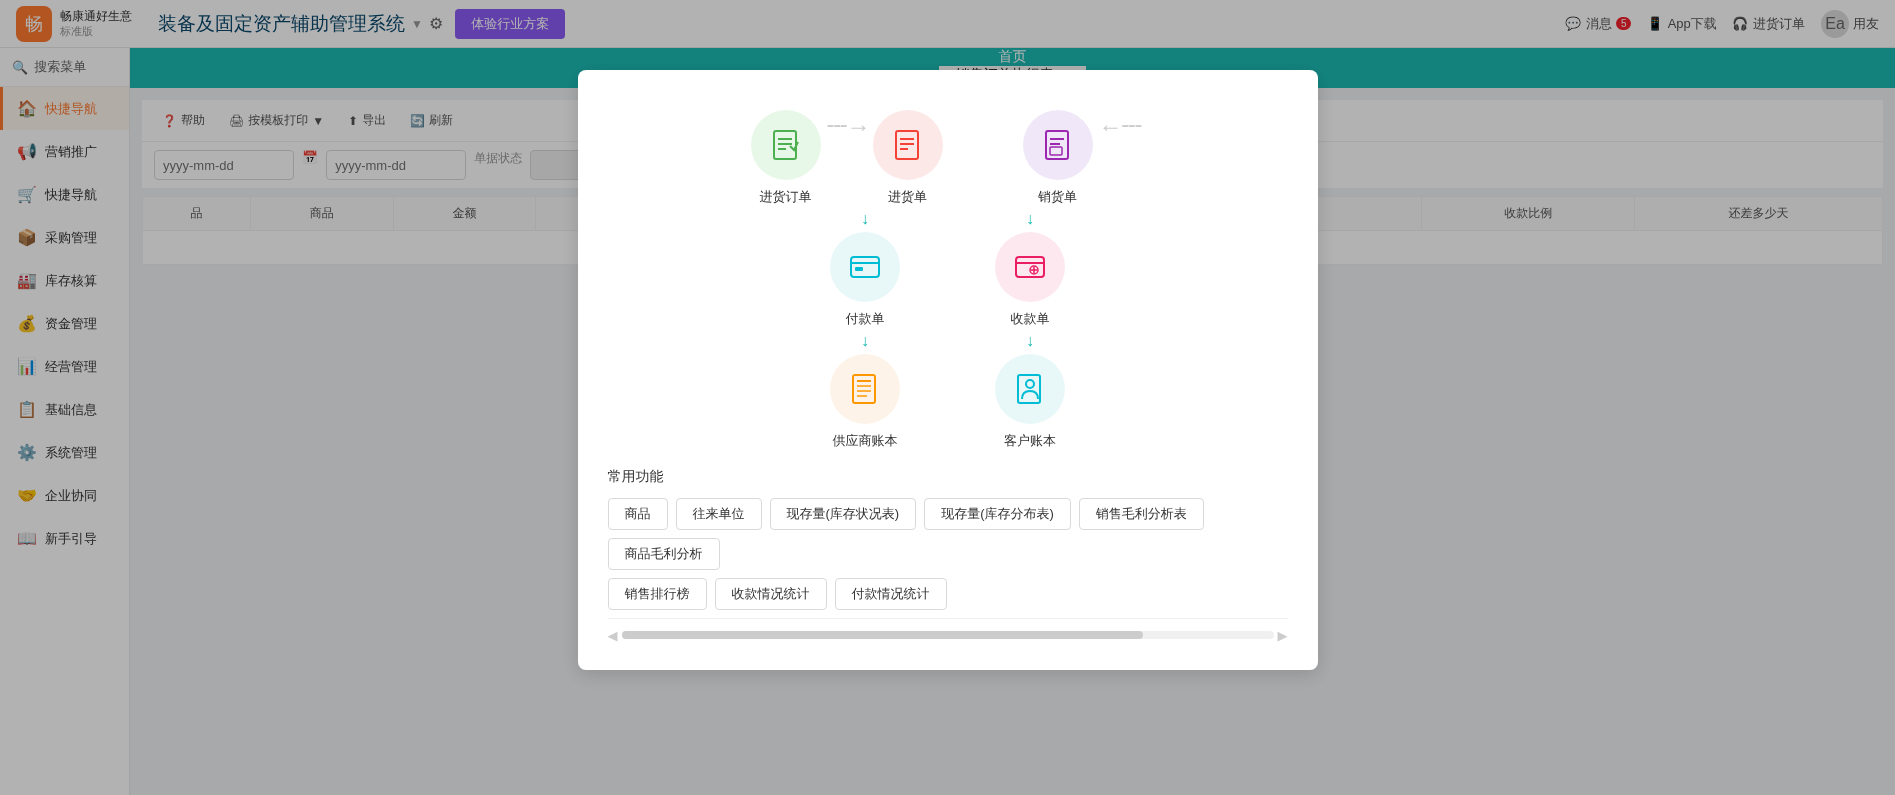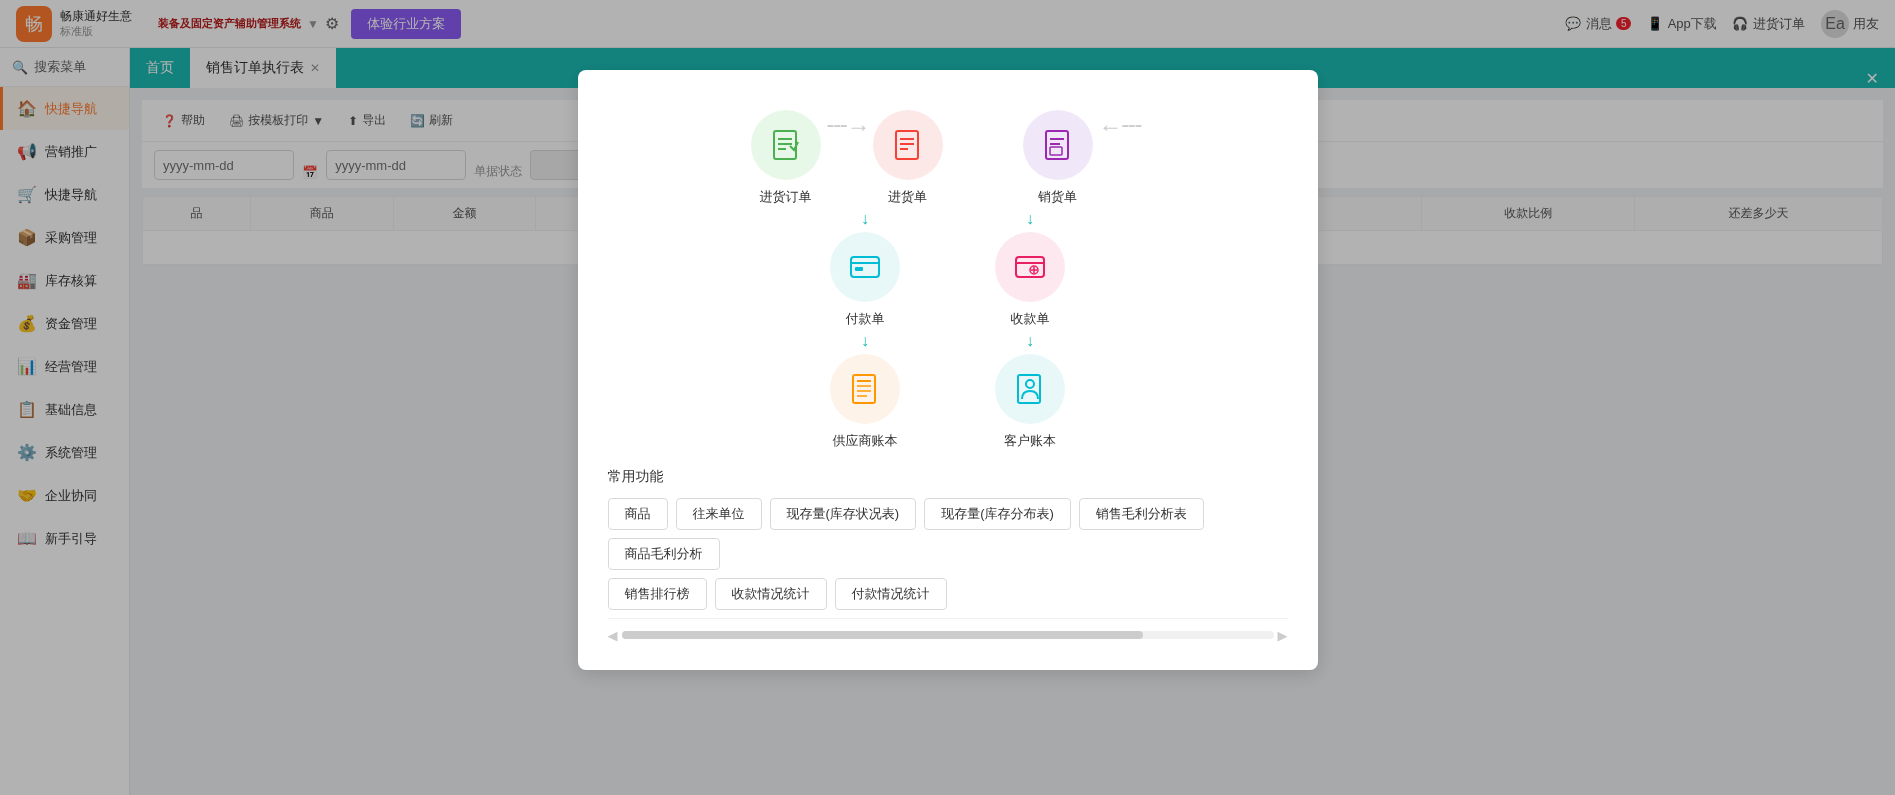--- a/index.html
+++ b/index.html
@@ -4,28 +4,28 @@
   <style>
     * { box-sizing: border-box; margin: 0; padding: 0; }
     body { font-family: 'Microsoft YaHei', Arial, sans-serif; font-size: 13px; background: #f5f5f5; overflow: hidden; }
 
     
     .app-container { display: flex; flex-direction: column; height: 795px; width: 1895px; }
     .top-bar { display: flex; align-items: center; height: 48px; background: #fff; border-bottom: 1px solid #e8e8e8; padding: 0 16px; gap: 12px; }
     .main-area { display: flex; flex: 1; overflow: hidden; }
     .sidebar { width: 130px; background: #fff; border-right: 1px solid #e8e8e8; display: flex; flex-direction: column; }
     .content-area { flex: 1; display: flex; flex-direction: column; overflow: hidden; }
-    .tab-bar { display: flex; align-items: flex-end; background: #1cbbb4; height: 40px; padding: 0 0; }
+    .tab-bar { display: flex; align-items: center; background: #1cbbb4; height: 40px; padding: 0 0; flex-direction: column; }
     .page-content { flex: 1; background: #f0f2f5; padding: 12px; overflow: auto; position: relative; }
 
     
     .logo-area { display: flex; align-items: center; gap: 8px; width: 130px; }
     .logo-icon { width: 36px; height: 36px; background: #ff7a2f; border-radius: 8px; display: flex; align-items: center; justify-content: center; color: white; font-size: 18px; }
     .logo-text { font-size: 12px; color: #333; line-height: 1.3; }
-    .system-title { font-size: 11px; color: #b91c1c; flex: 1; font-weight: bold; }
+    .system-title { font-size: 19px; color: #0c4a6e; flex: 1; }
     .system-title-wrapper { display: flex; align-items: center; gap: 6px; }
     .dropdown-arrow { color: #999; font-size: 12px; }
     .gear-btn { color: #666; font-size: 16px; cursor: pointer; }
     .trial-btn { background: #8b5cf6; color: white; border: none; padding: 6px 16px; border-radius: 4px; cursor: pointer; font-size: 13px; }
     .top-right { display: flex; align-items: center; gap: 16px; margin-left: auto; }
     .top-right-item { display: flex; align-items: center; gap: 4px; color: #555; cursor: pointer; font-size: 13px; }
     .badge { background: #f5222d; color: white; border-radius: 10px; padding: 1px 5px; font-size: 10px; }
     .user-avatar { width: 28px; height: 28px; border-radius: 50%; background: #ddd; display: flex; align-items: center; justify-content: center; font-size: 16px; color: #666; }
 
     
@@ -38,21 +38,21 @@
     
     .tab-item { display: flex; align-items: center; gap: 6px; padding: 0 16px; height: 40px; color: #fff; cursor: pointer; font-size: 14px; }
     .tab-item.home { background: transparent; }
     .tab-item.active { background: #fff; color: #333; }
     .tab-close { font-size: 12px; cursor: pointer; color: #999; }
     .tab-close-main { color: white; font-size: 16px; margin-left: auto; padding-right: 16px; cursor: pointer; }
 
     
     .table-toolbar { display: flex; align-items: center; padding: 8px 12px; background: #fff; gap: 8px; flex-wrap: wrap; }
     .toolbar-btn { display: flex; align-items: center; gap: 4px; padding: 4px 8px; color: #555; cursor: pointer; font-size: 12px; background: none; border: none; }
-    .search-bar { display: flex; align-items: flex-end; gap: 8px; padding: 8px 12px; background: #fff; border-top: 1px solid #f0f0f0; flex-wrap: wrap; }
+    .search-bar { display: flex; align-items: flex-start; gap: 8px; padding: 8px 12px; background: #fff; border-top: 1px solid #f0f0f0; flex-wrap: wrap; }
     .search-input { border: 1px solid #d9d9d9; border-radius: 4px; padding: 4px 8px; font-size: 13px; height: 30px; }
     .search-date { width: 140px; }
     .search-select { width: 140px; }
     .search-btn { background: #ff7a2f; color: white; border: none; padding: 4px 16px; border-radius: 4px; cursor: pointer; height: 30px; }
     .set-btn { border: 1px solid #d9d9d9; background: #fff; padding: 4px 12px; border-radius: 4px; cursor: pointer; height: 30px; color: #555; }
     .more-conditions { color: #1cbbb4; font-size: 12px; cursor: pointer; padding: 4px 8px; }
     
     .data-table { width: 100%; border-collapse: collapse; background: #fff; margin-top: 8px; }
     .data-table th { background: #fafafa; border: 1px solid #f0f0f0; padding: 8px 12px; text-align: center; font-weight: normal; color: #555; font-size: 12px; white-space: nowrap; }
     .data-table td { border: 1px solid #f0f0f0; padding: 8px 12px; text-align: center; color: #333; font-size: 12px; }

